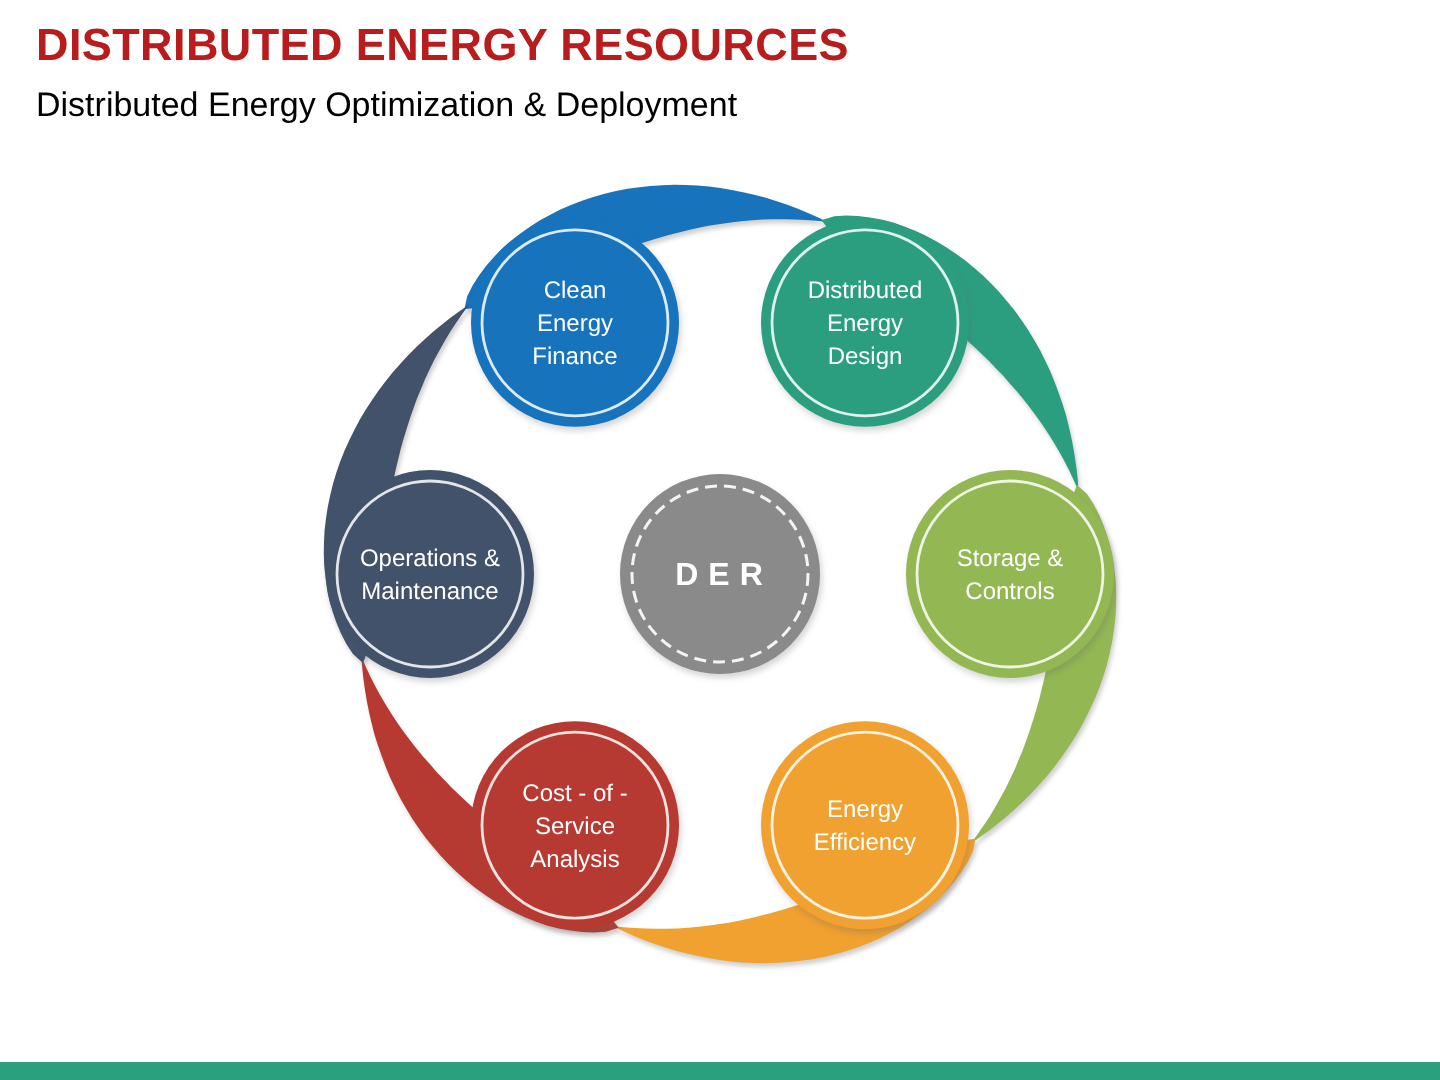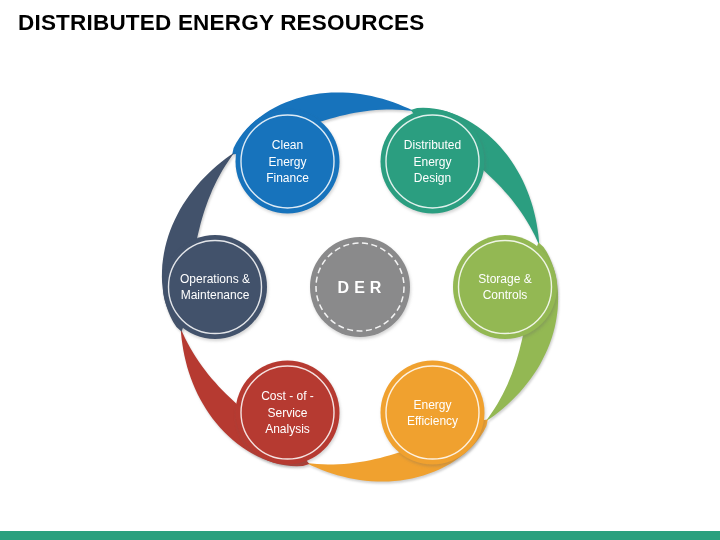--- a/index.html
+++ b/index.html
@@ -2,38 +2,39 @@
 <html><head>
 <meta charset="utf-8">
 <style>
   html,body{margin:0;padding:0;}
   body{
     width:720px;height:540px;background:#ffffff;position:relative;overflow:hidden;
     font-family:"Liberation Sans",sans-serif;
   }
   .header{position:absolute;left:18px;top:10px;}
   .header h1{
-    margin:0;font-size:22.5px;font-weight:bold;color:#000000;letter-spacing:0.2px;
+    margin:0;font-size:22.5px;font-weight:bold;color:#b91c1c;letter-spacing:0.2px;
   }
   .header h2{
     margin:7px 0 0 0;font-size:17px;font-weight:normal;color:#000;
   }
   #diagram-svg{position:absolute;left:0;top:0;}
   .swoosh{filter:drop-shadow(1px 2px 1px rgba(100,100,100,0.30));}
   .node{filter:drop-shadow(1px 2px 1.5px rgba(100,100,100,0.28));}
   .node-label{fill:#ffffff;font-size:12px;font-family:"Liberation Sans",sans-serif;}
   .center-label{fill:#ffffff;font-size:16px;font-weight:bold;letter-spacing:5px;
     font-family:"Liberation Sans",sans-serif;}
   #footer-bar{position:absolute;left:0;bottom:0;width:720px;height:9px;}
 </style>
 </head>
 <body>
 
 <div class="header">
   <h1>DISTRIBUTED ENERGY RESOURCES</h1>
+  <h2>Distributed Energy Optimization &amp; Deployment</h2>
 </div>
 
 <svg id="diagram-svg" width="720" height="540" viewBox="0 0 720 540">
     <path d="M232.2 154.6L233.6 148.1L236.3 142.7L239.5 137.7L243.0 133.0L246.9 128.6L251.0 124.4L255.4 120.5L260.0 116.9L264.8 113.5L269.8 110.3L274.9 107.5L280.2 104.8L285.5 102.5L291.0 100.4L296.6 98.5L302.3 96.9L308.0 95.5L313.8 94.4L319.6 93.6L325.4 93.0L331.2 92.6L337.1 92.4L342.9 92.5L348.7 92.8L354.5 93.3L360.2 94.0L365.9 95.0L371.5 96.1L377.1 97.4L382.5 98.8L388.0 100.5L393.3 102.3L398.6 104.3L403.7 106.4L408.8 108.6L413.8 111.0L413.8 111.0L408.3 110.4L402.9 110.0L397.4 109.7L392.0 109.6L386.6 109.6L381.2 109.8L375.9 110.1L370.6 110.6L365.4 111.2L360.2 112.0L355.0 112.8L349.9 113.8L344.9 114.9L339.9 116.1L334.9 117.4L330.0 118.7L325.1 120.2L320.3 121.7L315.5 123.3L310.8 125.0L306.1 126.7L301.4 128.5L296.8 130.3L292.1 132.1L287.5 134.0L282.8 135.9L278.2 137.9L273.5 139.9L268.8 141.9L264.1 143.9L259.3 145.9L254.4 147.9L249.4 150.0L244.2 151.9L238.7 153.7L232.2 154.6Z" fill="#1773BC" class="swoosh"></path>
     <path d="M410.7 110.1L417.1 108.1L423.1 107.7L429.0 108.0L434.9 108.7L440.6 109.8L446.3 111.3L451.9 113.2L457.3 115.3L462.7 117.8L467.9 120.5L472.9 123.5L477.8 126.8L482.6 130.3L487.2 134.0L491.6 137.9L495.8 142.0L499.8 146.2L503.6 150.7L507.3 155.3L510.7 160.0L514.0 164.9L517.0 169.9L519.9 174.9L522.5 180.1L525.0 185.4L527.2 190.7L529.2 196.1L531.1 201.5L532.8 206.9L534.2 212.4L535.5 218.0L536.6 223.5L537.5 229.0L538.3 234.6L538.9 240.1L539.3 245.6L539.3 245.6L537.1 240.6L534.8 235.6L532.3 230.7L529.7 226.0L526.9 221.3L524.1 216.8L521.1 212.3L518.1 208.0L514.9 203.8L511.7 199.6L508.4 195.6L504.9 191.7L501.5 187.8L497.9 184.1L494.4 180.4L490.7 176.9L487.0 173.4L483.3 170.0L479.5 166.7L475.7 163.4L471.9 160.2L468.0 157.0L464.1 153.9L460.2 150.8L456.2 147.7L452.2 144.7L448.2 141.6L444.2 138.5L440.1 135.5L436.0 132.4L431.8 129.2L427.6 126.0L423.4 122.7L419.1 119.1L414.8 115.3L410.7 110.1Z" fill="#2B9E80" class="swoosh"></path>
     <path d="M538.5 242.5L543.5 247.0L546.8 252.0L549.5 257.3L551.8 262.7L553.7 268.3L555.3 273.9L556.5 279.7L557.3 285.5L557.9 291.3L558.1 297.2L558.0 303.1L557.7 308.9L557.0 314.8L556.1 320.6L554.9 326.4L553.5 332.1L551.8 337.7L549.9 343.2L547.7 348.7L545.3 354.0L542.7 359.3L540.0 364.4L537.0 369.4L533.8 374.3L530.5 379.0L527.0 383.6L523.4 388.1L519.6 392.4L515.7 396.6L511.7 400.6L507.5 404.5L503.3 408.2L499.0 411.8L494.6 415.2L490.1 418.5L485.5 421.6L485.5 421.6L488.8 417.1L491.9 412.6L494.9 408.1L497.7 403.4L500.3 398.7L502.9 394.0L505.2 389.2L507.5 384.4L509.5 379.5L511.5 374.7L513.3 369.8L515.0 364.9L516.6 359.9L518.1 355.0L519.5 350.1L520.7 345.1L521.9 340.2L523.0 335.3L524.0 330.3L524.9 325.4L525.8 320.5L526.6 315.5L527.4 310.6L528.1 305.7L528.7 300.7L529.4 295.7L530.0 290.7L530.7 285.7L531.3 280.6L531.9 275.5L532.6 270.3L533.2 265.0L534.0 259.7L534.9 254.2L536.1 248.6L538.5 242.5Z" fill="#93B853" class="swoosh"></path>
     <path d="M487.8 419.4L486.4 425.9L483.7 431.3L480.5 436.3L477.0 441.0L473.1 445.4L469.0 449.6L464.6 453.5L460.0 457.1L455.2 460.5L450.2 463.7L445.1 466.5L439.8 469.2L434.5 471.5L429.0 473.6L423.4 475.5L417.7 477.1L412.0 478.5L406.2 479.6L400.4 480.4L394.6 481.0L388.8 481.4L382.9 481.6L377.1 481.5L371.3 481.2L365.5 480.7L359.8 480.0L354.1 479.0L348.5 477.9L342.9 476.6L337.5 475.2L332.0 473.5L326.7 471.7L321.4 469.7L316.3 467.6L311.2 465.4L306.2 463.0L306.2 463.0L311.7 463.6L317.1 464.0L322.6 464.3L328.0 464.4L333.4 464.4L338.8 464.2L344.1 463.9L349.4 463.4L354.6 462.8L359.8 462.0L365.0 461.2L370.1 460.2L375.1 459.1L380.1 457.9L385.1 456.6L390.0 455.3L394.9 453.8L399.7 452.3L404.5 450.7L409.2 449.0L413.9 447.3L418.6 445.5L423.2 443.7L427.9 441.9L432.5 440.0L437.2 438.1L441.8 436.1L446.5 434.1L451.2 432.1L455.9 430.1L460.7 428.1L465.6 426.1L470.6 424.0L475.8 422.1L481.3 420.3L487.8 419.4Z" fill="#F0A12F" class="swoosh"></path>
     <path d="M309.3 463.9L302.9 465.9L296.9 466.3L291.0 466.0L285.1 465.3L279.4 464.2L273.7 462.7L268.1 460.8L262.7 458.7L257.3 456.2L252.1 453.5L247.1 450.5L242.2 447.2L237.4 443.7L232.8 440.0L228.4 436.1L224.2 432.0L220.2 427.8L216.4 423.3L212.7 418.7L209.3 414.0L206.0 409.1L203.0 404.1L200.1 399.1L197.5 393.9L195.0 388.6L192.8 383.3L190.8 377.9L188.9 372.5L187.2 367.1L185.8 361.6L184.5 356.0L183.4 350.5L182.5 345.0L181.7 339.4L181.1 333.9L180.7 328.4L180.7 328.4L182.9 333.4L185.2 338.4L187.7 343.3L190.3 348.0L193.1 352.7L195.9 357.2L198.9 361.7L201.9 366.0L205.1 370.2L208.3 374.4L211.6 378.4L215.1 382.3L218.5 386.2L222.1 389.9L225.6 393.6L229.3 397.1L233.0 400.6L236.7 404.0L240.5 407.3L244.3 410.6L248.1 413.8L252.0 417.0L255.9 420.1L259.8 423.2L263.8 426.3L267.8 429.3L271.8 432.4L275.8 435.5L279.9 438.5L284.0 441.6L288.2 444.8L292.4 448.0L296.6 451.3L300.9 454.9L305.2 458.7L309.3 463.9Z" fill="#B63A31" class="swoosh"></path>
     <path d="M181.5 331.5L176.5 327.0L173.2 322.0L170.5 316.7L168.2 311.3L166.3 305.7L164.7 300.1L163.5 294.3L162.7 288.5L162.1 282.7L161.9 276.8L162.0 270.9L162.3 265.1L163.0 259.2L163.9 253.4L165.1 247.6L166.5 241.9L168.2 236.3L170.1 230.8L172.3 225.3L174.7 220.0L177.3 214.7L180.0 209.6L183.0 204.6L186.2 199.7L189.5 195.0L193.0 190.4L196.6 185.9L200.4 181.6L204.3 177.4L208.3 173.4L212.5 169.5L216.7 165.8L221.0 162.2L225.4 158.8L229.9 155.5L234.5 152.4L234.5 152.4L231.2 156.9L228.1 161.4L225.1 165.9L222.3 170.6L219.7 175.3L217.1 180.0L214.8 184.8L212.5 189.6L210.5 194.5L208.5 199.3L206.7 204.2L205.0 209.1L203.4 214.1L201.9 219.0L200.5 223.9L199.3 228.9L198.1 233.8L197.0 238.7L196.0 243.7L195.1 248.6L194.2 253.5L193.4 258.5L192.6 263.4L191.9 268.3L191.3 273.3L190.6 278.3L190.0 283.3L189.3 288.3L188.7 293.4L188.1 298.5L187.4 303.7L186.8 309.0L186.0 314.3L185.1 319.8L183.9 325.4L181.5 331.5Z" fill="#42526B" class="swoosh"></path>
     <g class="node">

